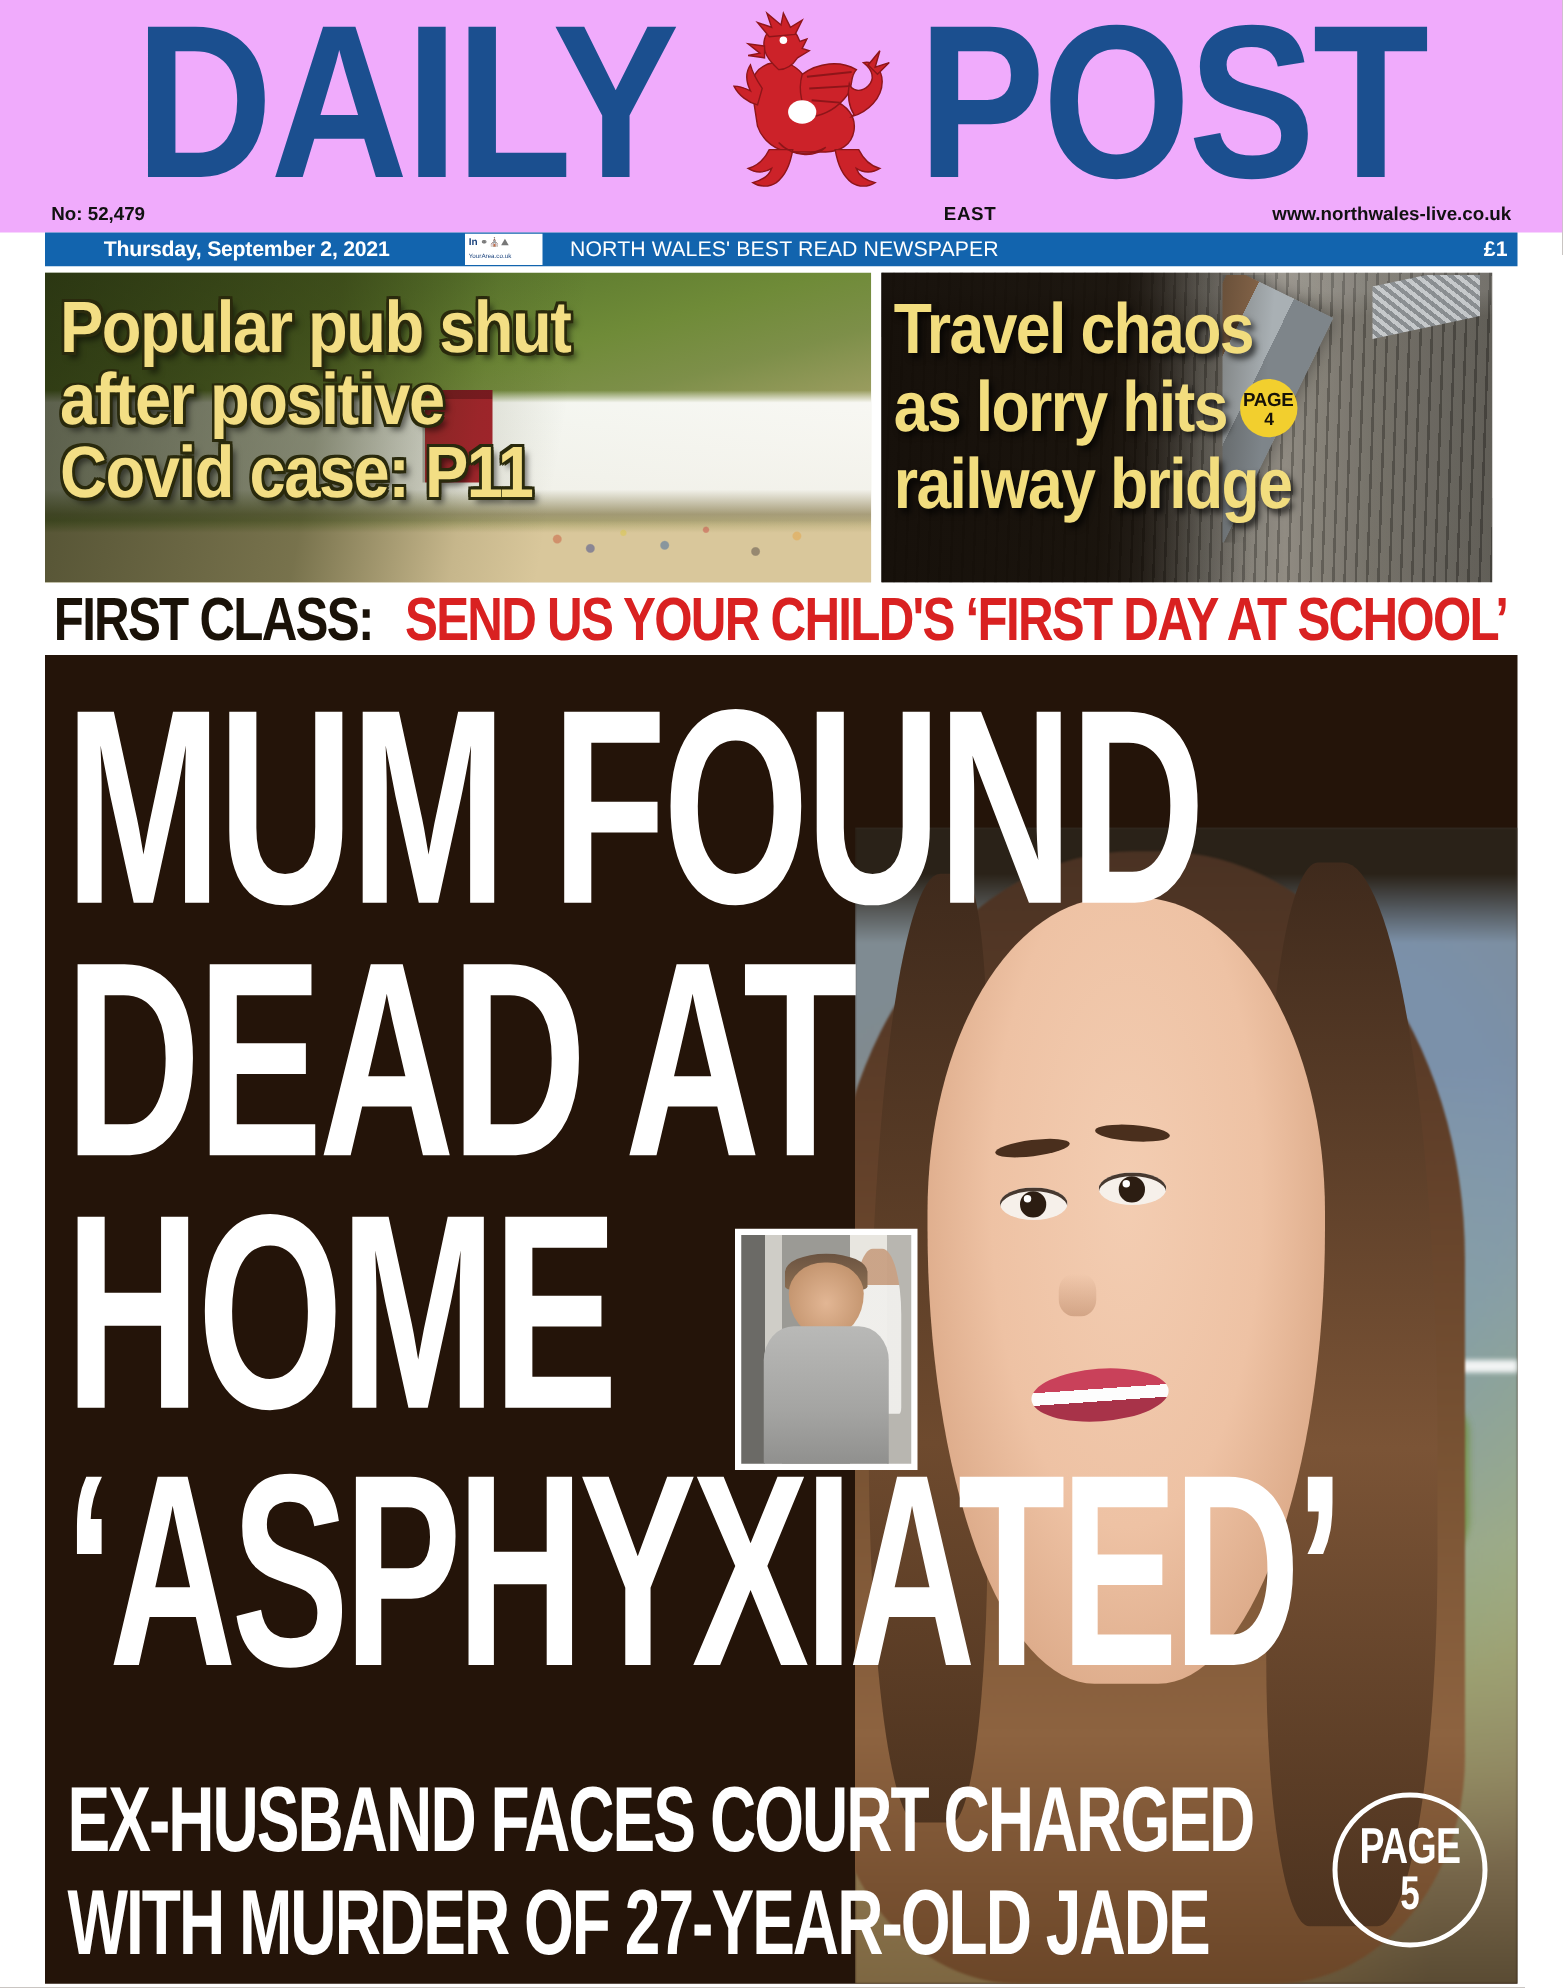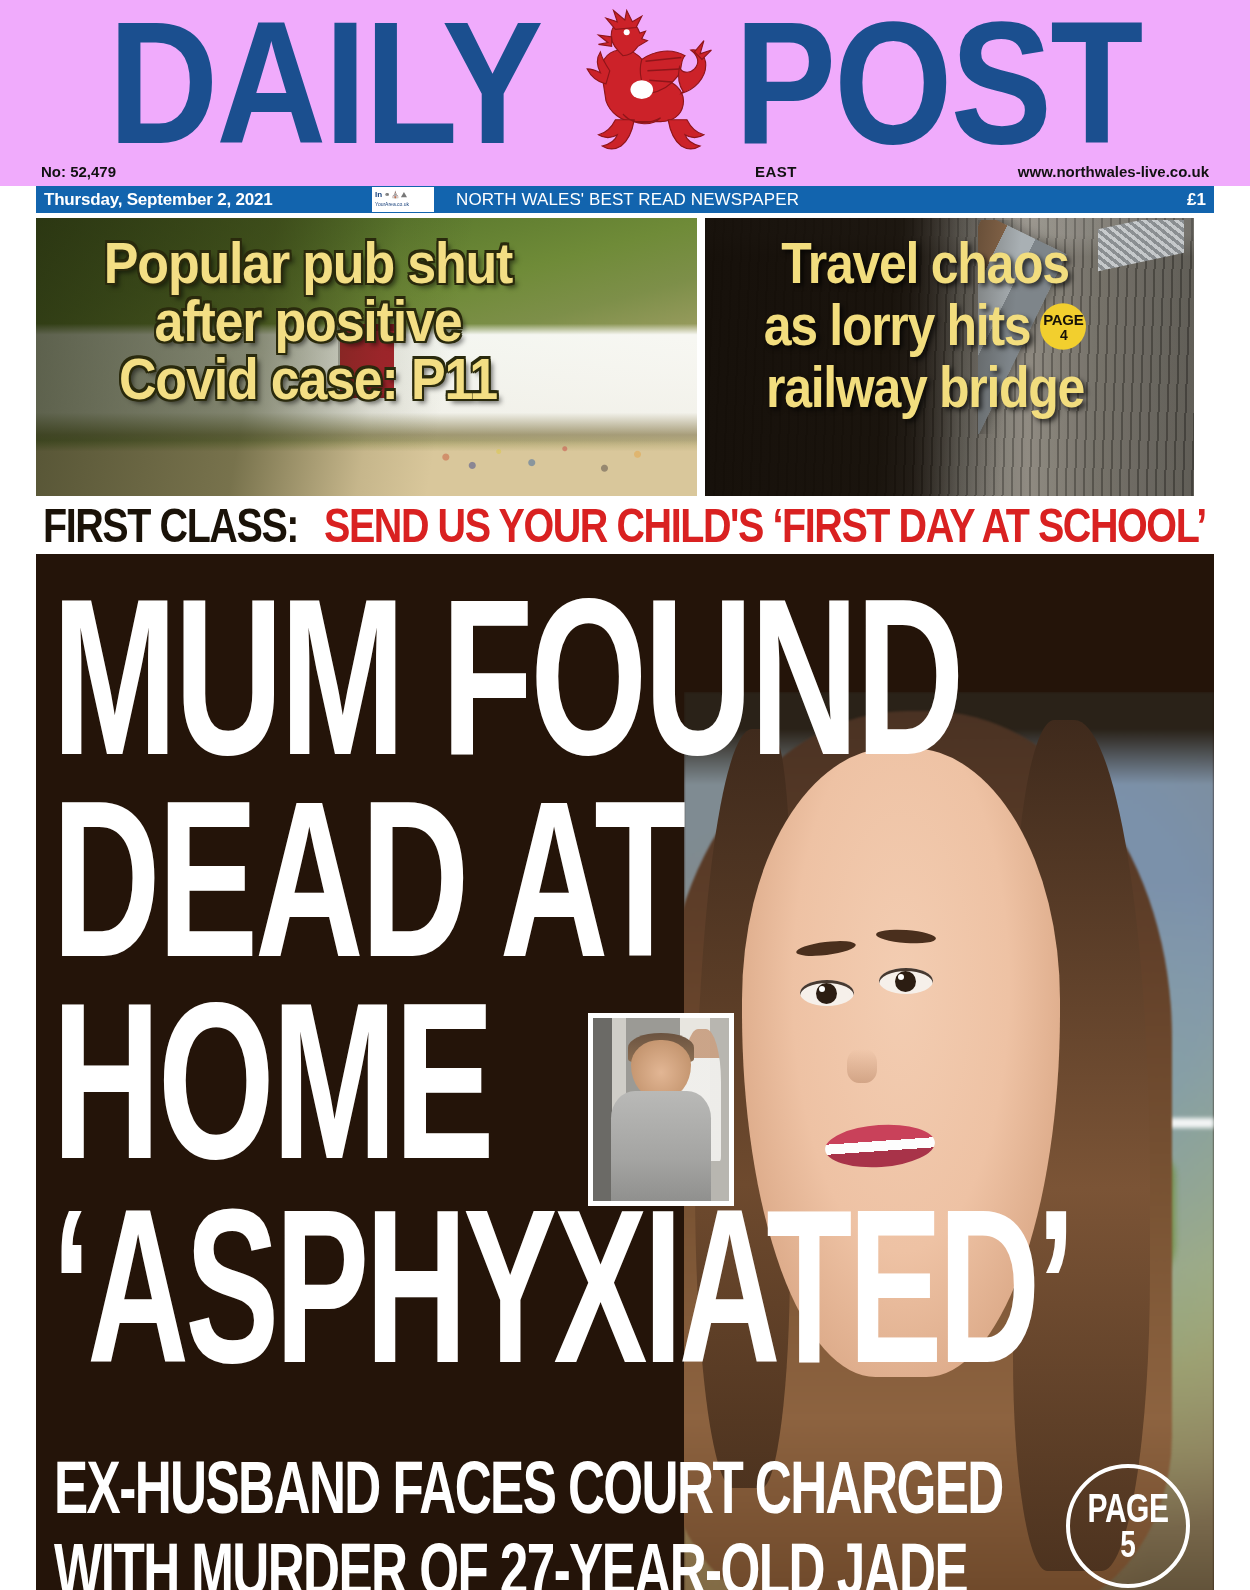--- a/index.html
+++ b/index.html
@@ -72,20 +72,21 @@
 
   
   .bluebar {
     position: relative;
     height: 27px;
     margin: 0 36px;
     background: #1264ae;
     color: #ffffff;
     display: flex;
     align-items: center;
+    padding-left: 39px;
   }
   .bb-date {
     font-size: 17px;
     font-weight: bold;
     padding-left: 8px;
     letter-spacing: -0.2px;
     white-space: nowrap;
   }
   .iya-logo {
     position: absolute;
@@ -116,24 +117,23 @@
   .bb-price {
     position: absolute;
     right: 8px;
     font-size: 17px;
     font-weight: bold;
   }
 
   
   .teasers {
     margin: 5px 36px 0 36px;
-    height: 278px;
+    height: 248px;
     display: flex;
     gap: 8px;
-    text-align: center;
   }
   .teaser {
     position: relative;
     overflow: hidden;
   }
   .teaser.left  { width: 661px; }
   .teaser.right { width: 489px; }
 
   
   .photo-village {

